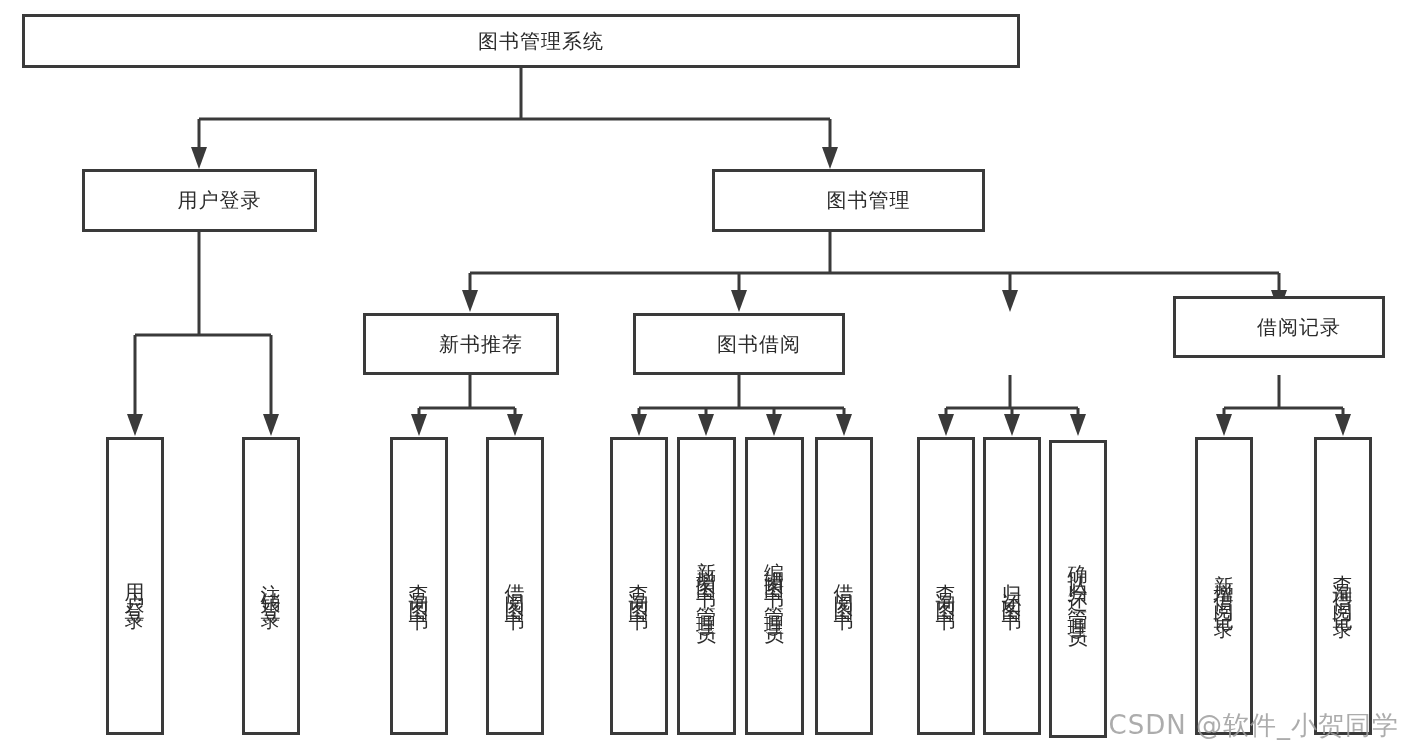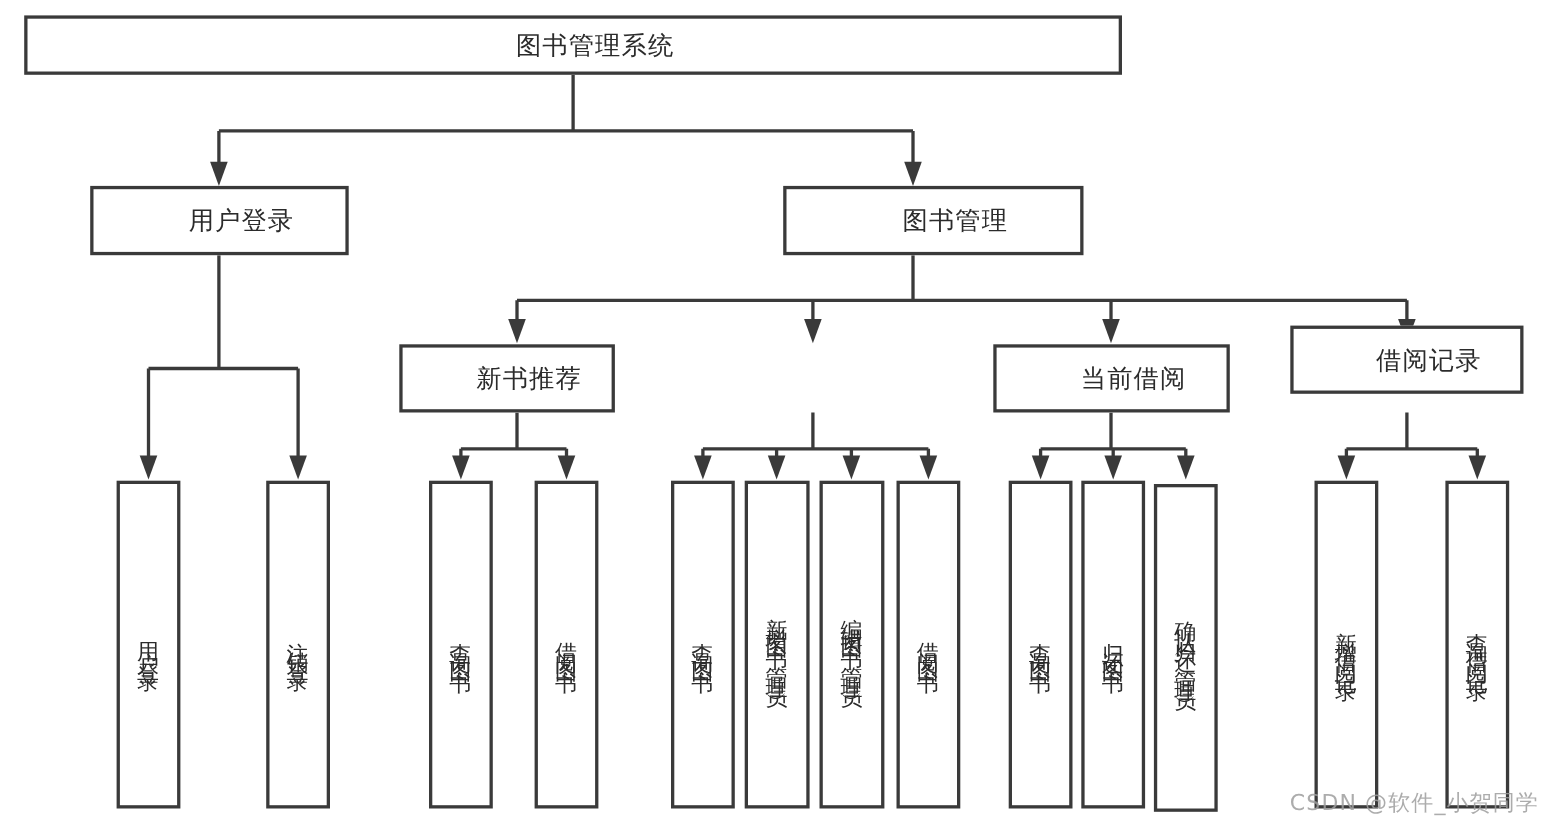--- a/index.html
+++ b/index.html
@@ -20,38 +20,38 @@
     position: absolute;
     box-sizing: border-box;
     background: #ffffff;
     border: 3px solid #3a3a3a;
     color: #2b2b2b;
     display: flex;
     align-items: center;
     justify-content: center;
   }
   .node-h {
-    font-size: 23px;
+    font-size: 20px;
     letter-spacing: 1px;
     white-space: nowrap;
     padding-left: 40px;
   }
   .node-v {
     writing-mode: vertical-rl;
     text-orientation: mixed;
     font-size: 20px;
     letter-spacing: 9px;
     line-height: 1;
     white-space: nowrap;
   }
   .watermark {
     position: absolute;
     right: 6px;
     bottom: 4px;
-    font-size: 20px;
+    font-size: 26px;
     color: rgba(158, 158, 158, 0.85);
     letter-spacing: 1px;
     white-space: nowrap;
     z-index: 5;
   }
 </style>
 </head>
 <body>
 
 <div class="canvas">
@@ -88,21 +88,21 @@
       <polygon points="1343,436 1335,414 1351,414"></polygon>
     </g>
   </svg>
 
   <div class="node node-h" style="left:22px; top:14px; width:998px; height:54px;">图书管理系统</div>
 
   <div class="node node-h" style="left:82px; top:169px; width:235px; height:63px;">用户登录</div>
   <div class="node node-h" style="left:712px; top:169px; width:273px; height:63px;">图书管理</div>
 
   <div class="node node-h" style="left:363px; top:313px; width:196px; height:62px;">新书推荐</div>
-  <div class="node node-h" style="left:903px; top:313px; width:215px; height:62px;">当前借阅</div>
+  <div class="node node-h" style="left:633px; top:313px; width:212px; height:62px;">图书借阅</div>
   <div class="node node-h" style="left:1173px; top:296px; width:212px; height:62px;">借阅记录</div>
 
   <div class="node node-v" style="left:106px; top:437px; width:58px; height:298px;">用户登录</div>
   <div class="node node-v" style="left:242px; top:437px; width:58px; height:298px;">注销登录</div>
 
   <div class="node node-v" style="left:390px; top:437px; width:58px; height:298px;">查询图书</div>
   <div class="node node-v" style="left:486px; top:437px; width:58px; height:298px;">借阅图书</div>
 
   <div class="node node-v" style="left:610px; top:437px; width:58px; height:298px;">查询图书</div>
   <div class="node node-v" style="left:677px; top:437px; width:59px; height:298px;">新增图书（管理员）</div>

